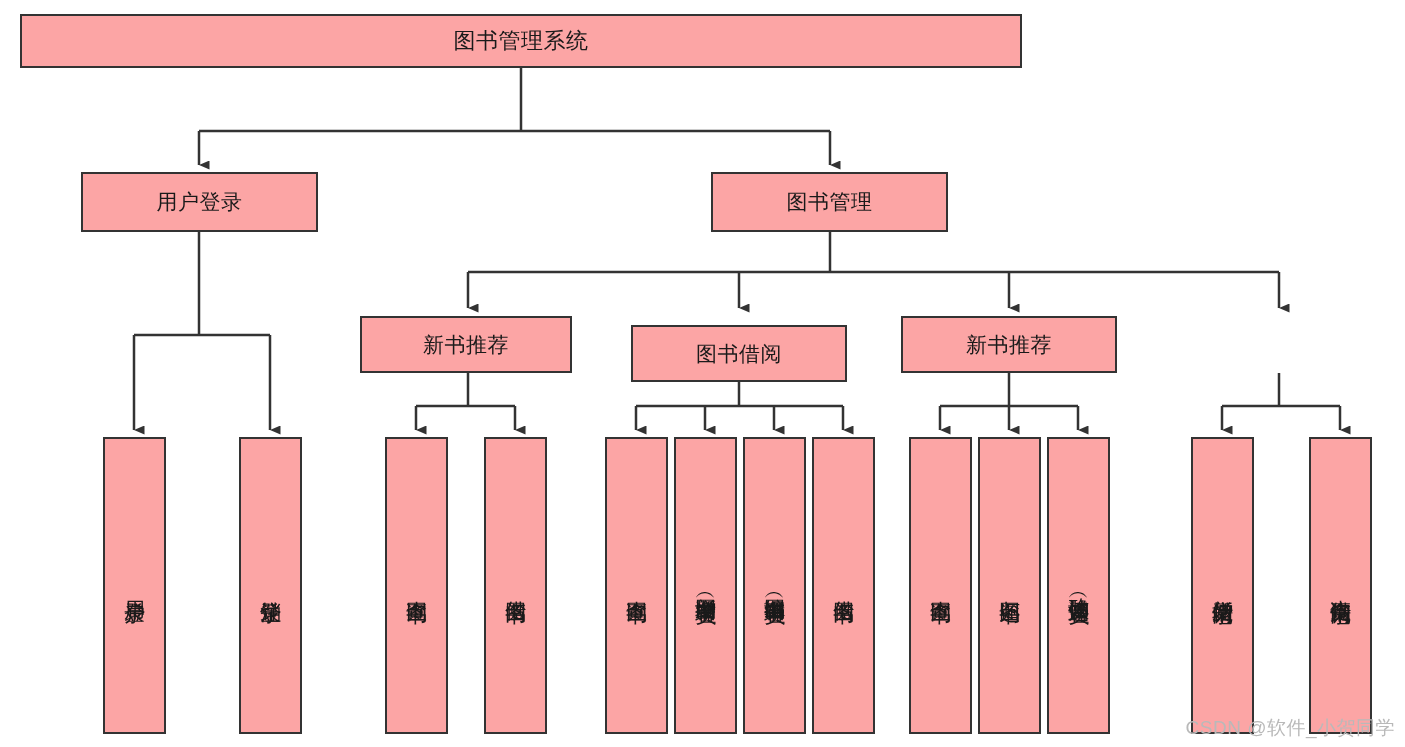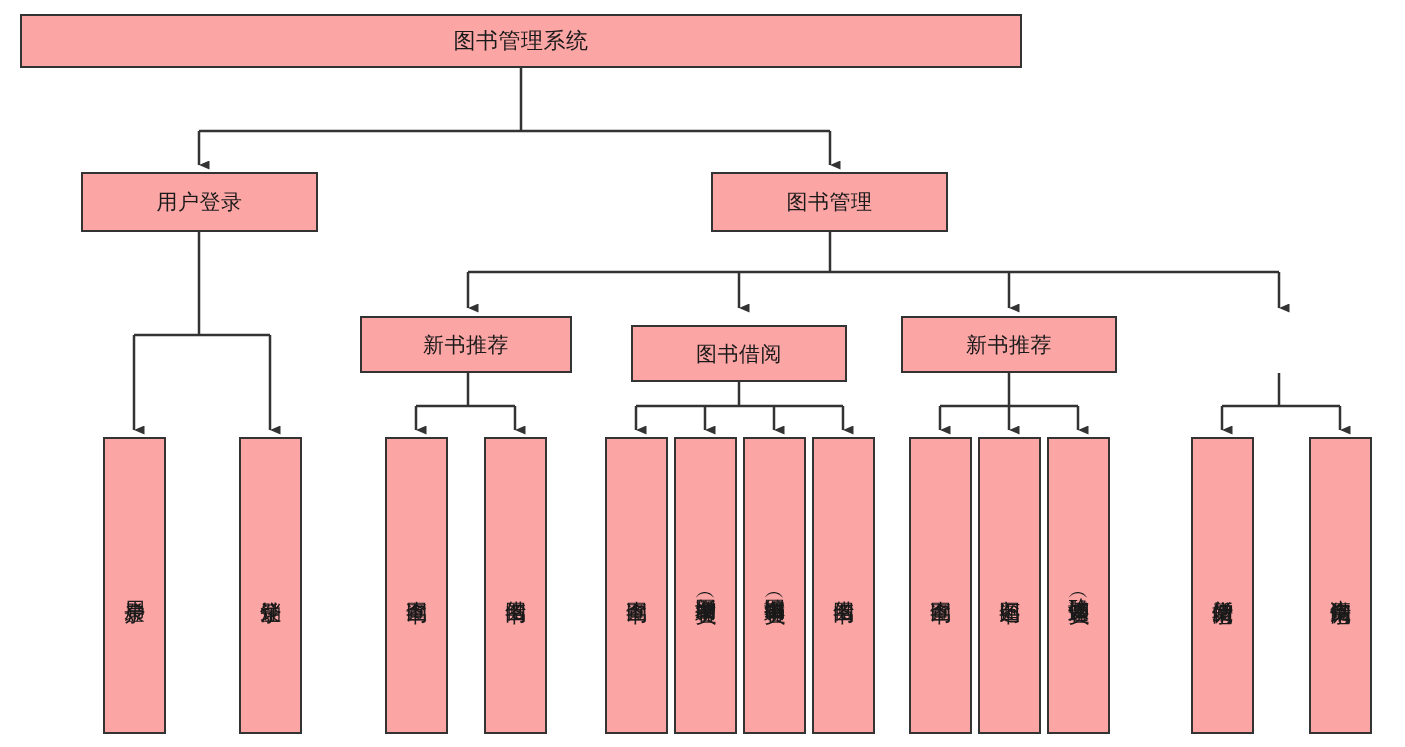--- a/index.html
+++ b/index.html
@@ -198,14 +198,15 @@
   </div>
 
   <div class="node node-v" style="left:1191px; top:437px; width:63px; height:297px;">
     <span>新增借阅记录</span>
   </div>
 
   <div class="node node-v" style="left:1309px; top:437px; width:63px; height:297px;">
     <span>查询借阅记录</span>
   </div>
 
+  <div id="watermark">CSDN @软件_小贺同学</div>
 
 </div>
 
 </body></html>

